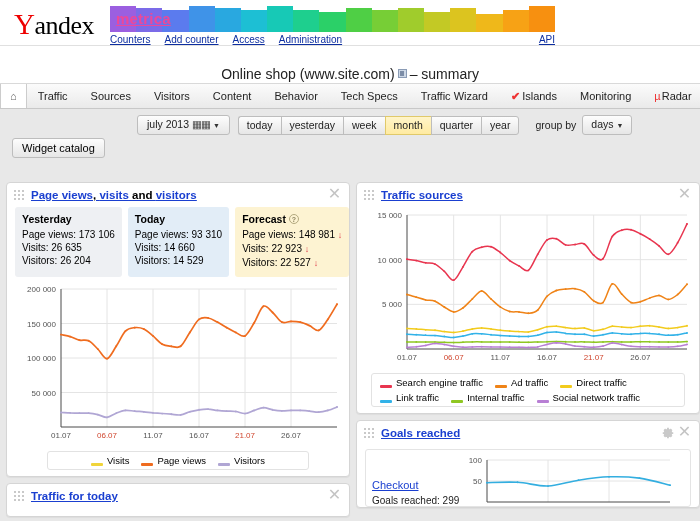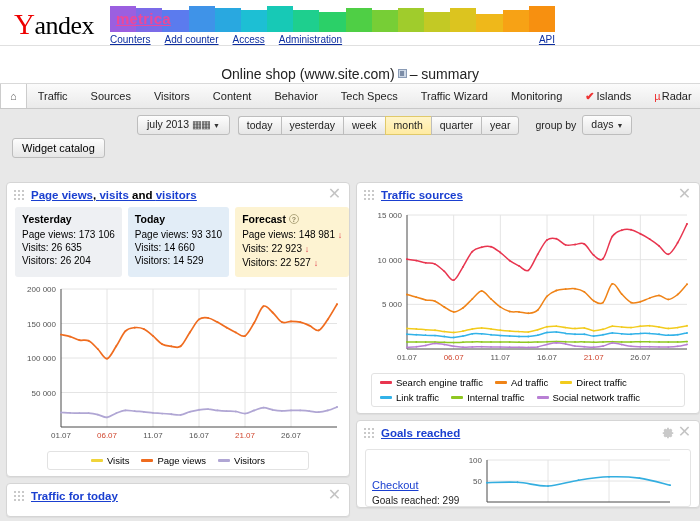--- a/index.html
+++ b/index.html
@@ -210,21 +210,21 @@
   .axisline { stroke: #4a4a4a; stroke-width: 1; }
 
   .legend {
     display: flex; flex-wrap: wrap; justify-content: center;
     gap: 4px 12px;
     border: 1px solid #e2e2e2; border-radius: 3px;
     margin: 2px 40px 6px 40px; padding: 3px 8px;
     font-size: 9.5px;
   }
   .legend.wide { margin: 2px 14px 6px 14px; justify-content: flex-start; }
-  .lg { display: flex; align-items: center; gap: 4px; white-space: nowrap; cursor: pointer; }
+  .lg { display: flex; align-items: flex-end; gap: 4px; white-space: nowrap; cursor: pointer; }
   .swatch { width: 12px; height: 3px; border-radius: 1px; display: inline-block; }
   .goal-left { width: 95px; padding-left: 6px; }
   .goal-name {
     color: #1a3fd0; text-decoration: underline; font-size: 11px;
     cursor: pointer; display: block; margin-bottom: 3px;
   }
   .goal-count { font-size: 10px; color: #222; }
   .goal-inner {
     border: 1px solid #e4e4e4; border-radius: 3px;
     margin: 4px 8px 0 8px; padding: 4px 0 0 0;
@@ -274,22 +274,22 @@
 
 <div class="tabbar" id="tabbar">
     <div class="tab home"><span class="home-glyph">⌂</span></div>
     <div class="tab"><span>Traffic</span></div>
     <div class="tab"><span>Sources</span></div>
     <div class="tab"><span>Visitors</span></div>
     <div class="tab"><span>Content</span></div>
     <div class="tab"><span>Behavior</span></div>
     <div class="tab"><span>Tech Specs</span></div>
     <div class="tab"><span>Traffic Wizard</span></div>
+    <div class="tab"><span class="chk">✔</span><span>Islands</span></div>
     <div class="tab"><span>Monitoring</span></div>
-    <div class="tab"><span class="chk">✔</span><span>Islands</span></div>
     <div class="tab"><span class="mu">µ</span><span>Radar</span></div>
   </div>
 
 <div class="period-row">
   <div class="period-inner">
     <div class="btn date-btn">
       <span>july 2013</span><span class="cal-glyph">▦▦</span><span class="caret">▼</span>
     </div>
     <div class="seg" id="presets">
         <div class="btn">today</div>

